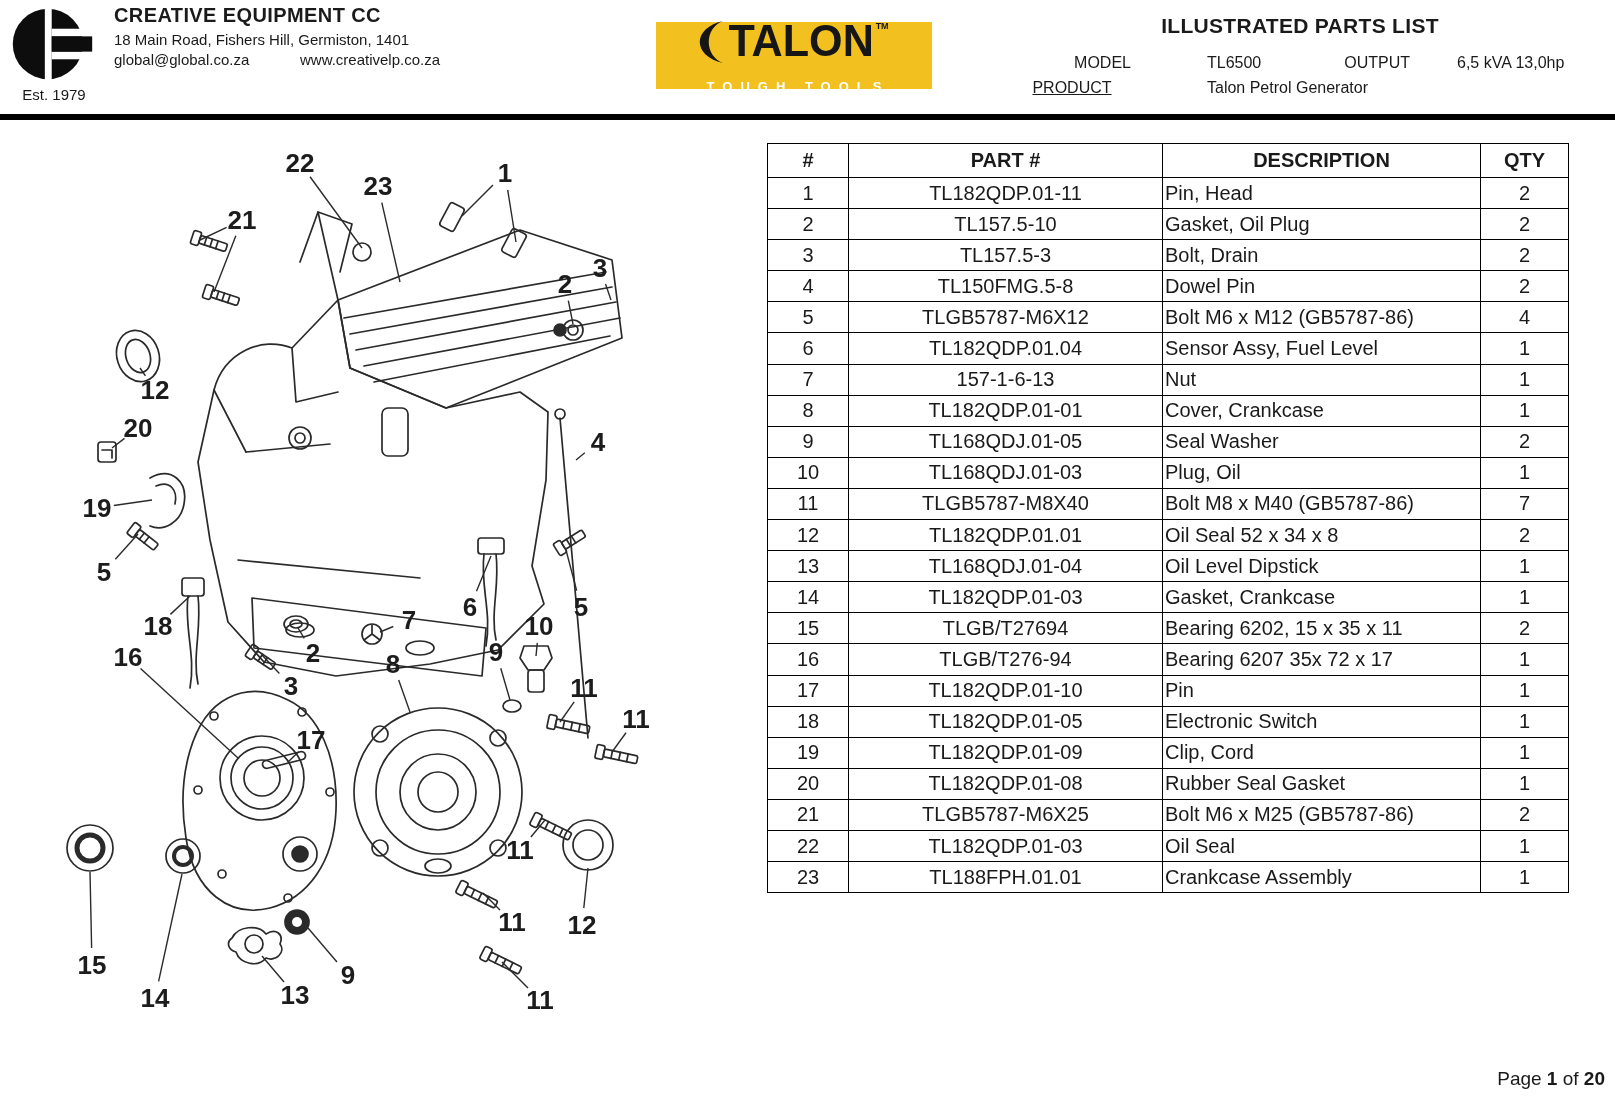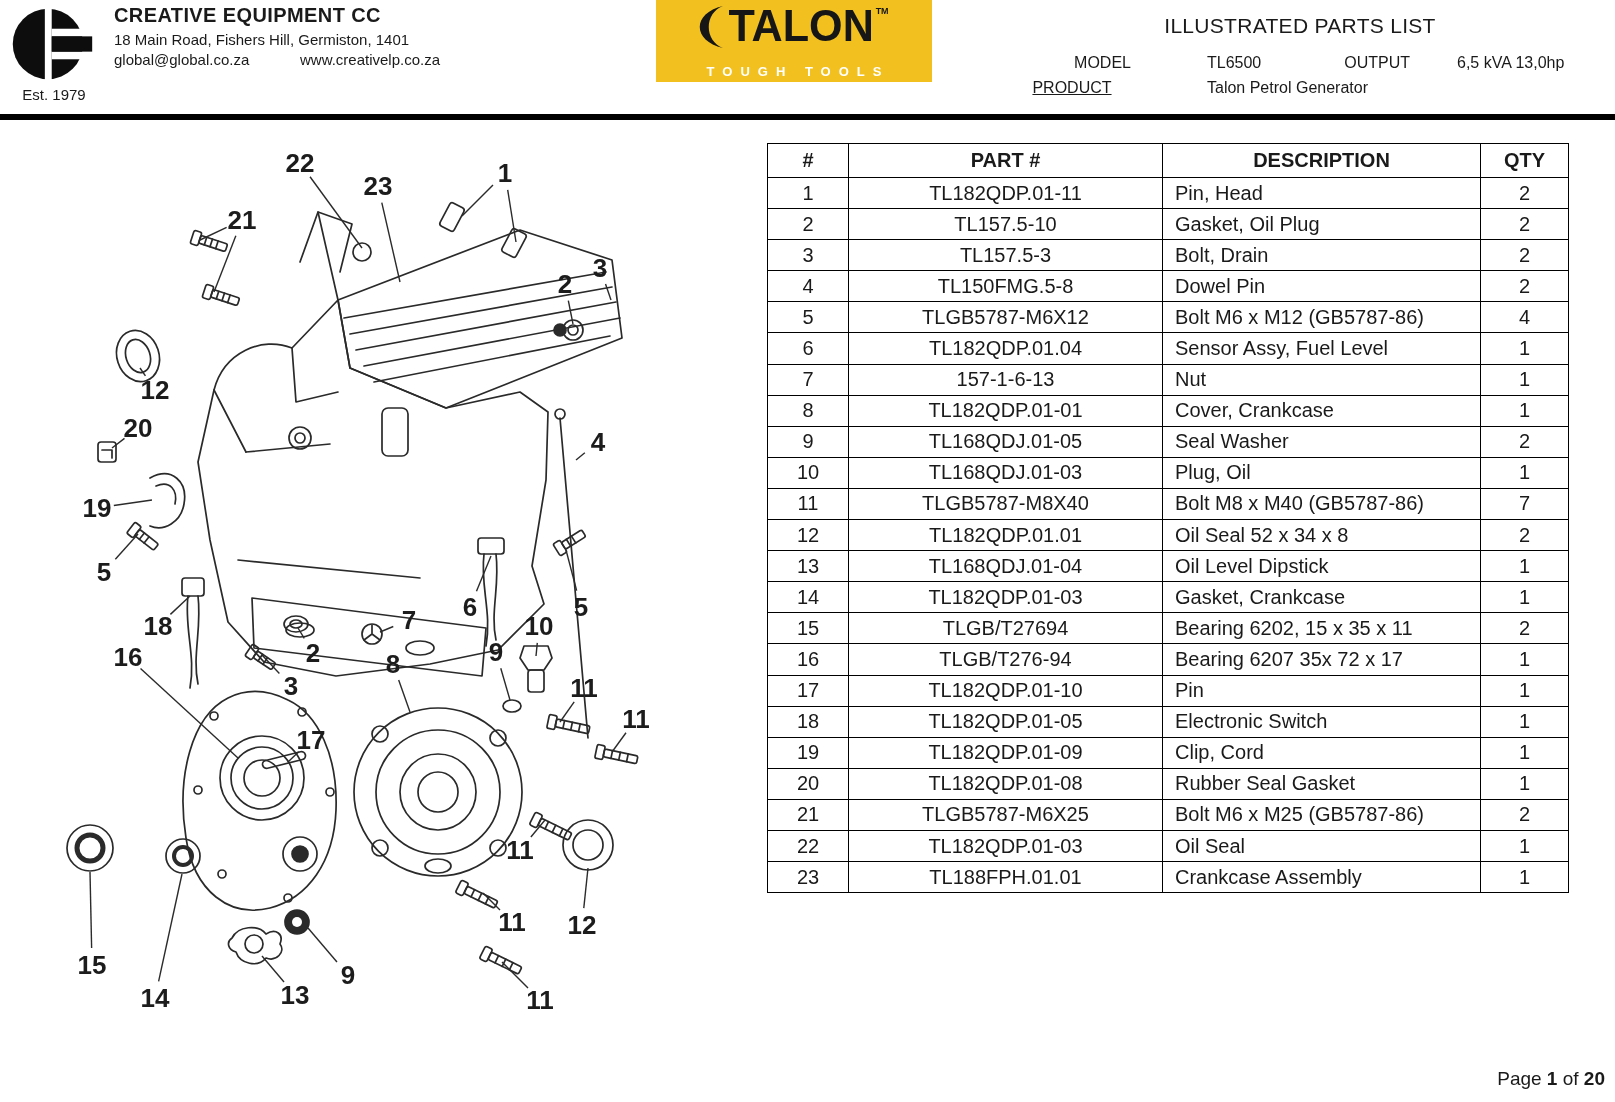--- a/index.html
+++ b/index.html
@@ -7,30 +7,30 @@
         font-family:"Liberation Sans",sans-serif;color:#1a1a1a;overflow:hidden;}
 
   
   .ce-logo{position:absolute;left:12px;top:2px;width:84px;height:84px;}
   .est{position:absolute;left:8px;top:86px;width:92px;text-align:center;font-size:15px;}
   .company{position:absolute;left:114px;top:4px;width:540px;}
   .company .name{font-size:20px;font-weight:bold;letter-spacing:.4px;}
   .company .addr{font-size:15px;margin-top:4px;}
   .company .row{display:flex;font-size:15px;margin-top:3px;}
   .company .row .c1{width:186px;}
-  .talon{position:absolute;left:656px;top:0;width:276px;height:82px;
+  .talon{position:absolute;left:656px;top:22px;width:276px;height:67px;
          display:flex;flex-direction:column;align-items:center;justify-content:center;}
   .talon-word{display:flex;align-items:center;line-height:1;}
   .talon-word .claw{margin-right:2px;margin-top:2px;}
   .talon-word .word{font-size:44px;font-weight:bold;letter-spacing:0px;color:#161616;
                     transform:scaleX(.98);}
   .talon-word .tm{font-size:9px;font-weight:bold;color:#161616;align-self:flex-start;margin-top:4px;}
   .talon-tag{font-size:13px;font-weight:bold;color:#ffffff;letter-spacing:8px;margin-top:15px;text-indent:8px;}
   .doc-title{position:absolute;left:1080px;top:14px;width:440px;text-align:center;
-             font-size:21px;font-weight:normal;letter-spacing:.3px;}
+             font-size:21px;font-weight:bold;letter-spacing:.3px;}
   .spec{position:absolute;font-size:16px;}
   .lbl-model{left:1040px;top:54px;width:125px;text-align:center;}
   .val-model{left:1207px;top:54px;text-align:right;}
   .lbl-output{left:1328px;top:54px;width:82px;text-align:right;}
   .val-output{left:1457px;top:54px;}
   .lbl-product{left:1008px;top:79px;width:128px;text-align:center;text-decoration:underline;}
   .val-product{left:1207px;top:79px;}
   .rule{position:absolute;left:0;top:114px;width:1615px;height:6px;background:#000;}
 
   
@@ -39,21 +39,21 @@
   #callouts text{font-size:26px;font-weight:bold;fill:#1c1c1c;text-anchor:middle;}
   #callouts line{stroke:#2b2b2b;stroke-width:1.4;}
 
   
   .parts{position:absolute;left:767px;top:143px;}
   table{border-collapse:collapse;table-layout:fixed;width:801px;}
   th,td{border:1.6px solid #000;font-size:20px;height:30.1px;padding:0;
         text-align:center;vertical-align:middle;overflow:hidden;white-space:nowrap;}
   th{font-weight:bold;height:33px;}
   col.c-num{width:81px;} col.c-part{width:314px;} col.c-desc{width:318px;} col.c-qty{width:88px;}
-  td:nth-child(3){text-align:left;padding-left:12px;}
+  td:nth-child(3){text-align:left;padding-left:2px;}
 
   
   .footer{position:absolute;right:10px;bottom:12px;font-size:19px;}
   .footer b{font-weight:bold;}
 </style>
 </head>
 <body>
 
 <div class="page">
 

